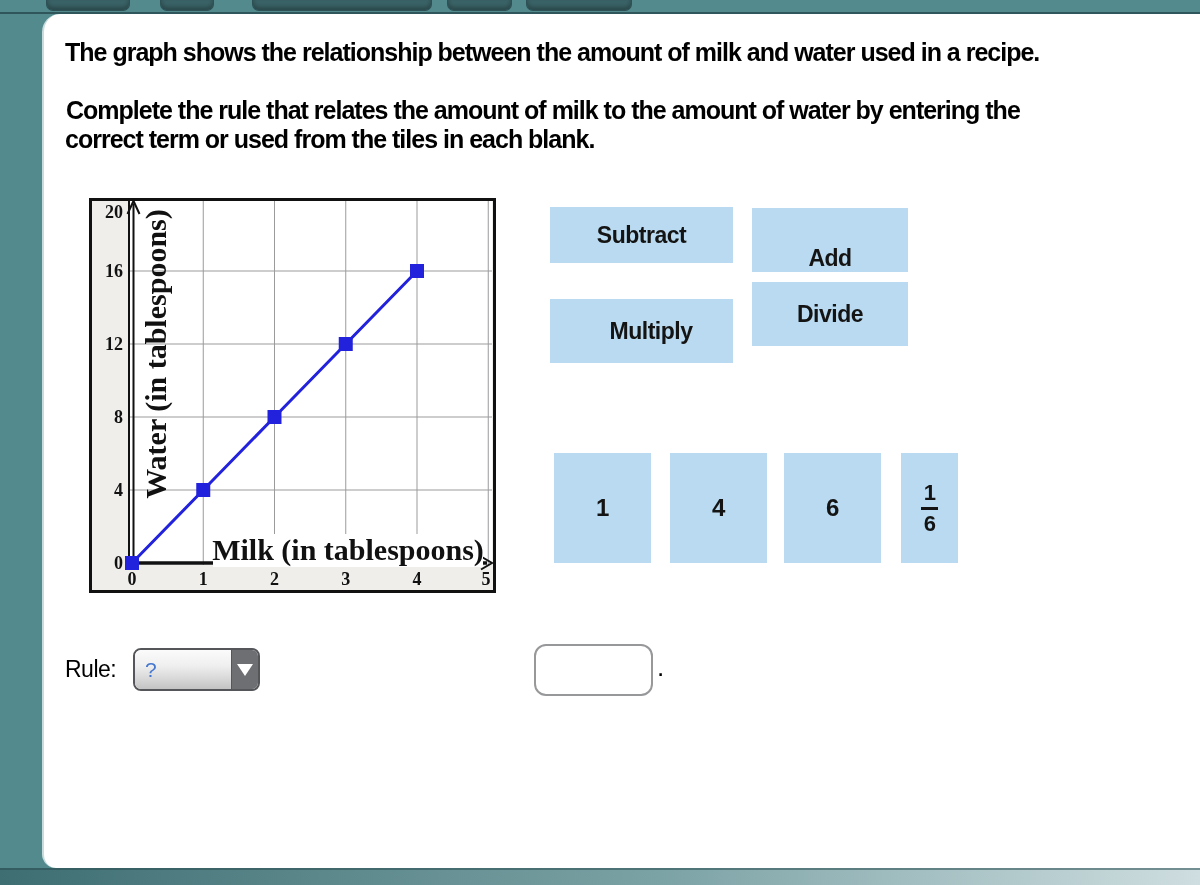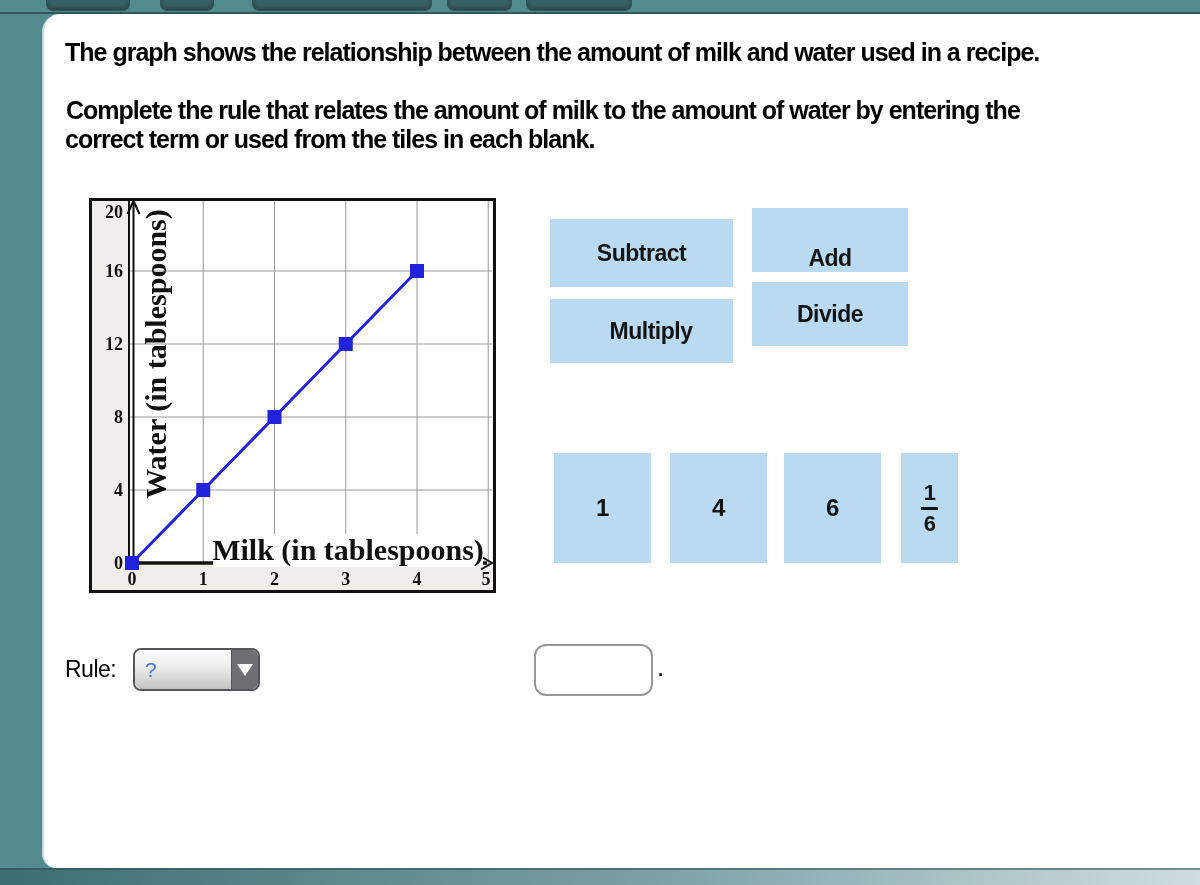--- a/index.html
+++ b/index.html
@@ -122,21 +122,21 @@
     <g id="series-layer">
         <polyline points="43,365 114.25,292 185.5,219 256.75,146 328,73" fill="none" stroke="#2222dd" stroke-width="3"></polyline>
         <rect x="36" y="358" width="14" height="14" fill="#2222dd"></rect>
         <rect x="107.25" y="285" width="14" height="14" fill="#2222dd"></rect>
         <rect x="178.5" y="212" width="14" height="14" fill="#2222dd"></rect>
         <rect x="249.75" y="139" width="14" height="14" fill="#2222dd"></rect>
         <rect x="321" y="66" width="14" height="14" fill="#2222dd"></rect>
       </g>
   </svg>
 
-  <div class="tile word" style="left:550px; top:219px; width:183px; height:68px;">
+  <div class="tile word" style="left:550px; top:207px; width:183px; height:56px;">
     <span>Subtract</span>
   </div>
   <div class="tile word" style="left:752px; top:208px; width:156px; height:64px;align-items:flex-end;">
     <span>Add</span>
   </div>
   <div class="tile word" style="left:550px; top:299px; width:183px; height:64px;padding-left:19px;">
     <span>Multiply</span>
   </div>
   <div class="tile word" style="left:752px; top:282px; width:156px; height:64px;">
     <span>Divide</span>

